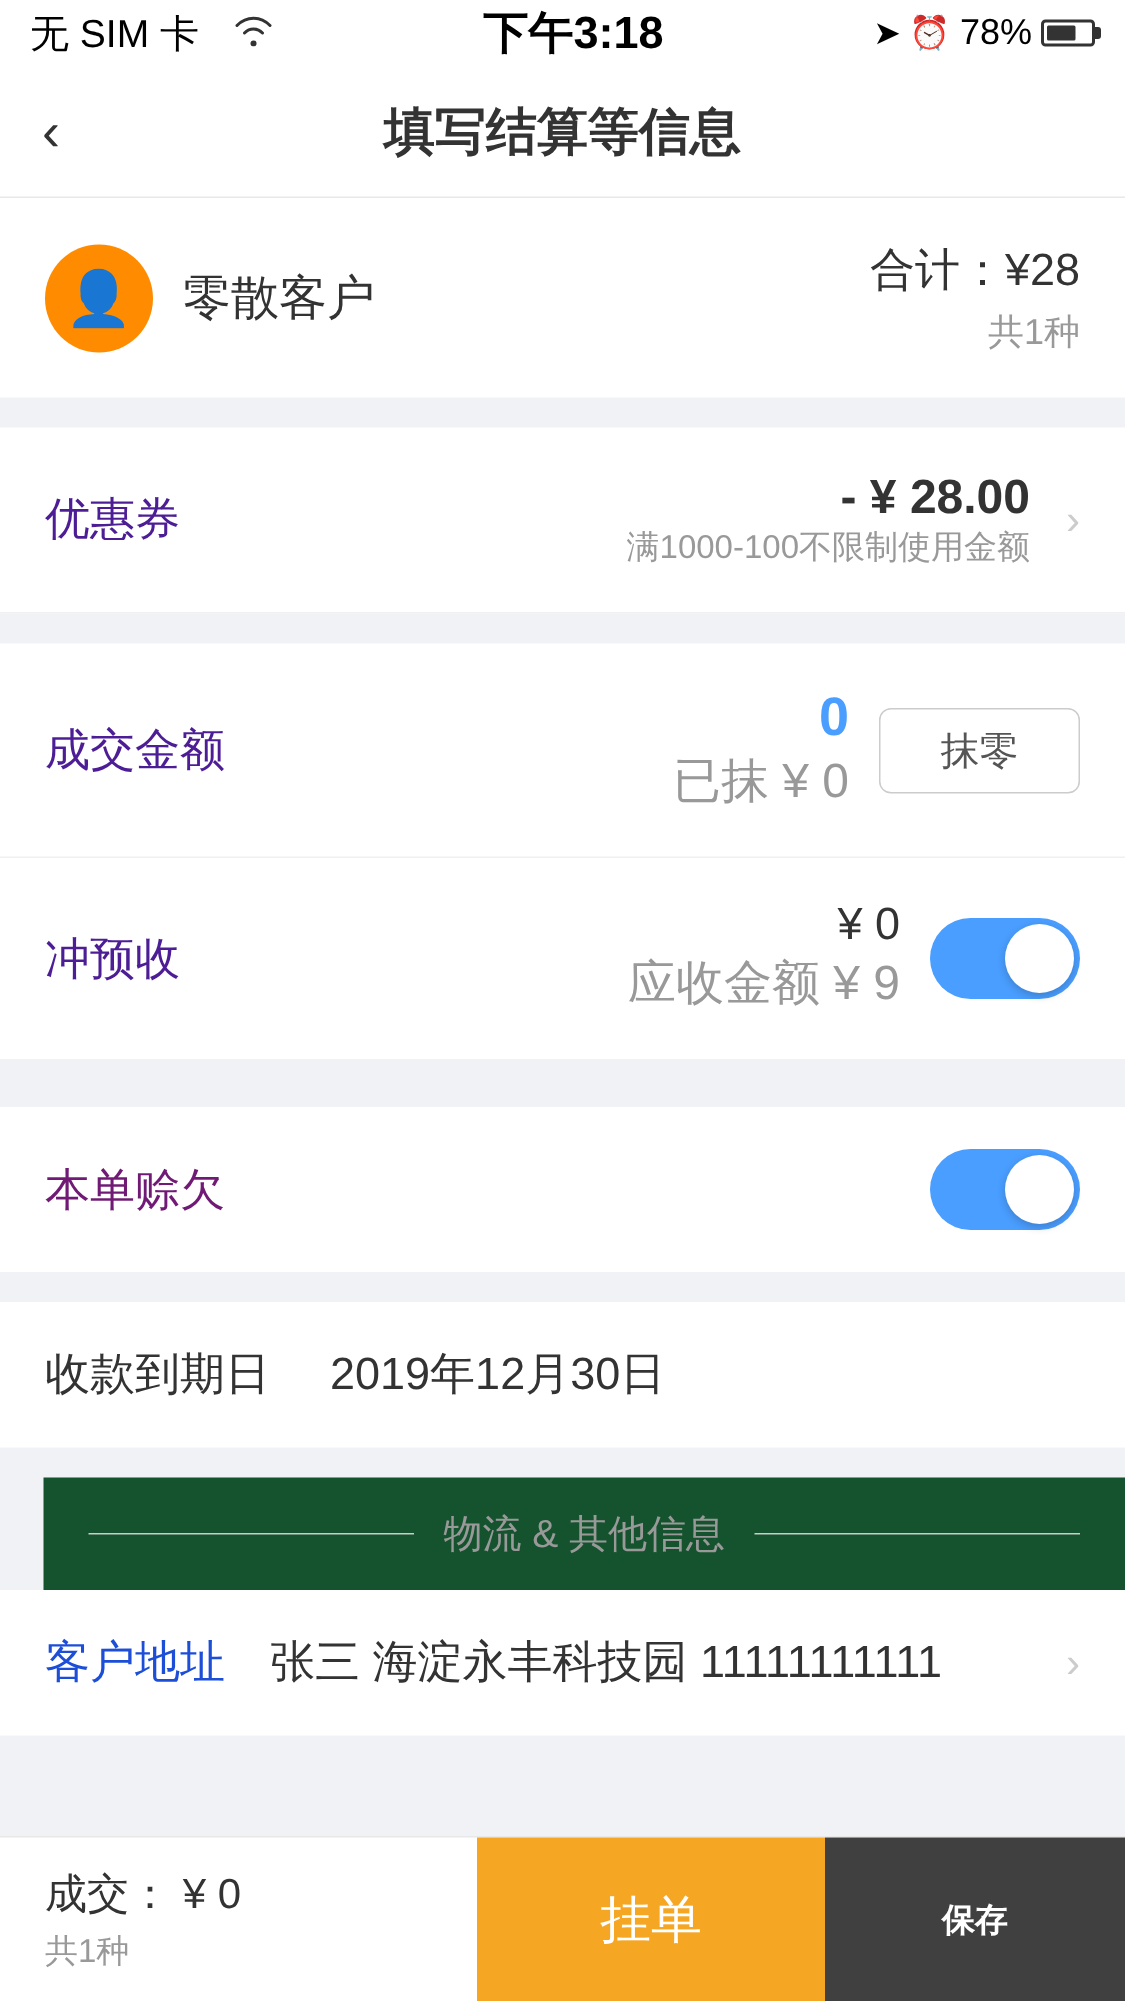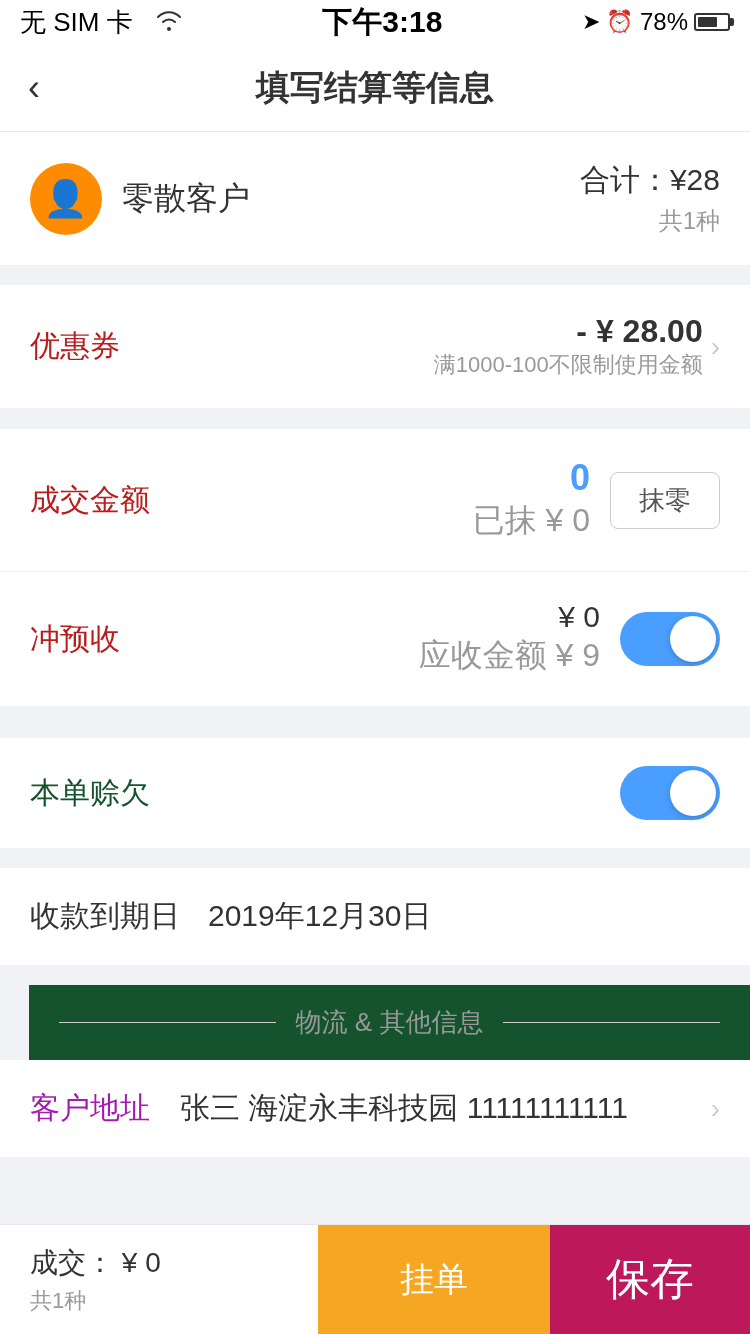--- a/index.html
+++ b/index.html
@@ -139,25 +139,26 @@
       background: #fff;
       padding: 28px 30px;
       display: flex;
       align-items: center;
       justify-content: space-between;
       border-bottom: 1px solid #f0f0f0;
       min-height: 90px;
     }
     .row-label {
       font-size: 30px;
-      color: #b91c1c;
+      color: #4c1d95;
     }
     .row-right {
       display: flex;
       align-items: center;
+      gap: 16px;
       text-align: right;
     }
     .chevron {
       font-size: 28px;
       color: #ccc;
       margin-left: 8px;
     }
 
     
     .coupon-section {
@@ -195,21 +196,21 @@
     .amount-value {
       font-size: 36px;
       color: #4a9eff;
       font-weight: 600;
       min-width: 60px;
       text-align: right;
     }
     .btn-round {
       border: 1px solid #ccc;
       border-radius: 8px;
-      padding: 10px 28px;
+      padding: 10px 40px;
       font-size: 26px;
       color: #555;
       background: #fff;
       cursor: pointer;
     }
     .amount-sub {
       font-size: 32px;
       color: #999;
     }
 
@@ -255,34 +256,34 @@
     .debt-section {
       background: #fff;
       margin-bottom: 20px;
       padding: 28px 30px;
       display: flex;
       align-items: center;
       justify-content: space-between;
     }
     .debt-label {
       font-size: 30px;
-      color: #14532d;
+      color: #701a75;
       text-align: right;
     }
 
     
     .duedate-section {
       background: #fff;
       margin-bottom: 20px;
       padding: 28px 30px;
     }
     .duedate-row {
       display: flex;
       align-items: center;
-      gap: 28px;
+      gap: 40px;
     }
     .duedate-label {
       font-size: 30px;
       color: #333;
       white-space: nowrap;
     }
     .duedate-value {
       font-size: 30px;
       color: #333;
     }
@@ -311,21 +312,21 @@
     .address-section {
       background: #fff;
       margin-bottom: 20px;
       padding: 28px 30px;
       display: flex;
       align-items: center;
       justify-content: space-between;
     }
     .address-label {
       font-size: 30px;
-      color: #a21caf;
+      color: #1d4ed8;
       white-space: nowrap;
       margin-right: 30px;
     }
     .address-value {
       font-size: 30px;
       color: #333;
       flex: 1;
     }
 
     
@@ -361,27 +362,27 @@
       align-items: center;
       justify-content: center;
       font-size: 34px;
       color: #fff;
       font-weight: 500;
       cursor: pointer;
     }
     .btn-save {
       width: 200px;
       height: 110px;
-      background: #be185d;
+      background: #404040;
       display: flex;
       align-items: center;
       justify-content: center;
-      font-size: 44px;
+      font-size: 22px;
       color: #fff;
-      font-weight: 400;
+      font-weight: 700;
       cursor: pointer;
     }
   </style>
 </head>
 <body>
 
 <div class="status-bar">
   <div class="status-left">
     <span>无 SIM 卡</span>
     <span>

